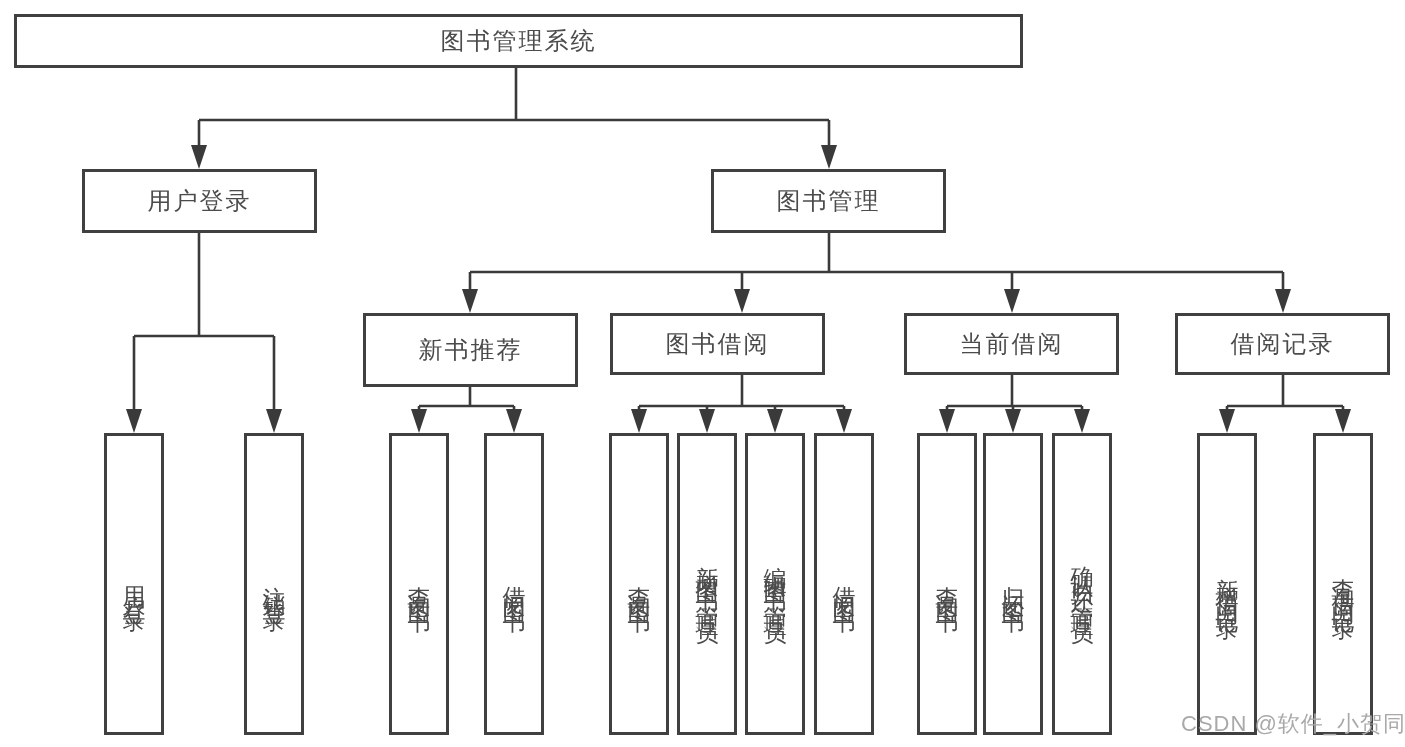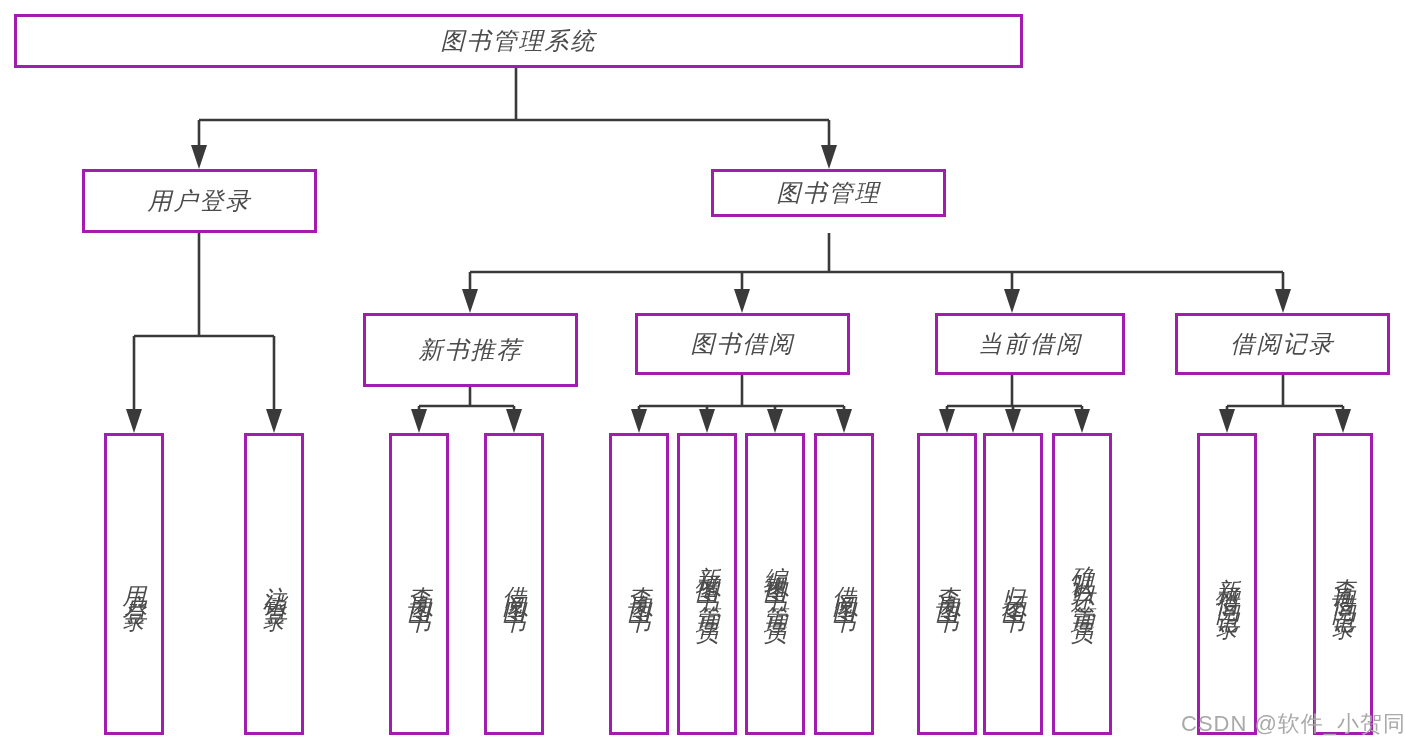--- a/index.html
+++ b/index.html
@@ -7,30 +7,29 @@
     position:relative;
     width:1405px;height:747px;
     background:#ffffff;
     font-family:"Liberation Sans","DejaVu Sans",sans-serif;
     overflow:hidden;
   }
   .connectors{position:absolute;left:0;top:0;width:1405px;height:747px;}
   .node{
     position:absolute;
     box-sizing:border-box;
-    border:3px solid #a21caf;
+    border:3px solid #404040;
     background:#ffffff;
     display:flex;
     align-items:center;
     justify-content:center;
     color:#4b4b4b;
     font-size:24px;
     letter-spacing:2px;
     z-index:2;
-    font-style:italic;
   }
   .leaf .vtext{
     writing-mode:vertical-rl;
     text-orientation:mixed;
     letter-spacing:8px;
     font-size:23px;
     line-height:1;
     white-space:nowrap;
   }
   .watermark{
@@ -110,25 +109,25 @@
       <polygon points="1005,409 1021,409 1013,433"></polygon>
       <polygon points="1074,409 1090,409 1082,433"></polygon>
       <polygon points="1219,409 1235,409 1227,433"></polygon>
       <polygon points="1335,409 1351,409 1343,433"></polygon>
     </g>
   </svg>
 
   <div class="node" style="left:14px;top:14px;width:1009px;height:54px;">图书管理系统</div>
 
   <div class="node" style="left:82px;top:169px;width:235px;height:64px;">用户登录</div>
-  <div class="node" style="left:711px;top:169px;width:235px;height:48px;text-align:center;">图书管理</div>
+  <div class="node" style="left:711px;top:169px;width:235px;height:64px;text-align:center;">图书管理</div>
 
   <div class="node" style="left:363px;top:313px;width:215px;height:74px;">新书推荐</div>
-  <div class="node" style="left:635px;top:313px;width:215px;height:62px;">图书借阅</div>
-  <div class="node" style="left:904px;top:313px;width:190px;height:62px;margin-left:31px;">当前借阅</div>
+  <div class="node" style="left:610px;top:313px;width:215px;height:62px;">图书借阅</div>
+  <div class="node" style="left:904px;top:313px;width:215px;height:62px;">当前借阅</div>
   <div class="node" style="left:1175px;top:313px;width:215px;height:62px;">借阅记录</div>
 
   <div class="node leaf" style="left:104px;top:433px;width:60px;height:302px;">
     <span class="vtext">用户登录</span>
   </div>
   <div class="node leaf" style="left:244px;top:433px;width:60px;height:302px;">
     <span class="vtext">注销登录</span>
   </div>
 
   <div class="node leaf" style="left:389px;top:433px;width:60px;height:302px;">

